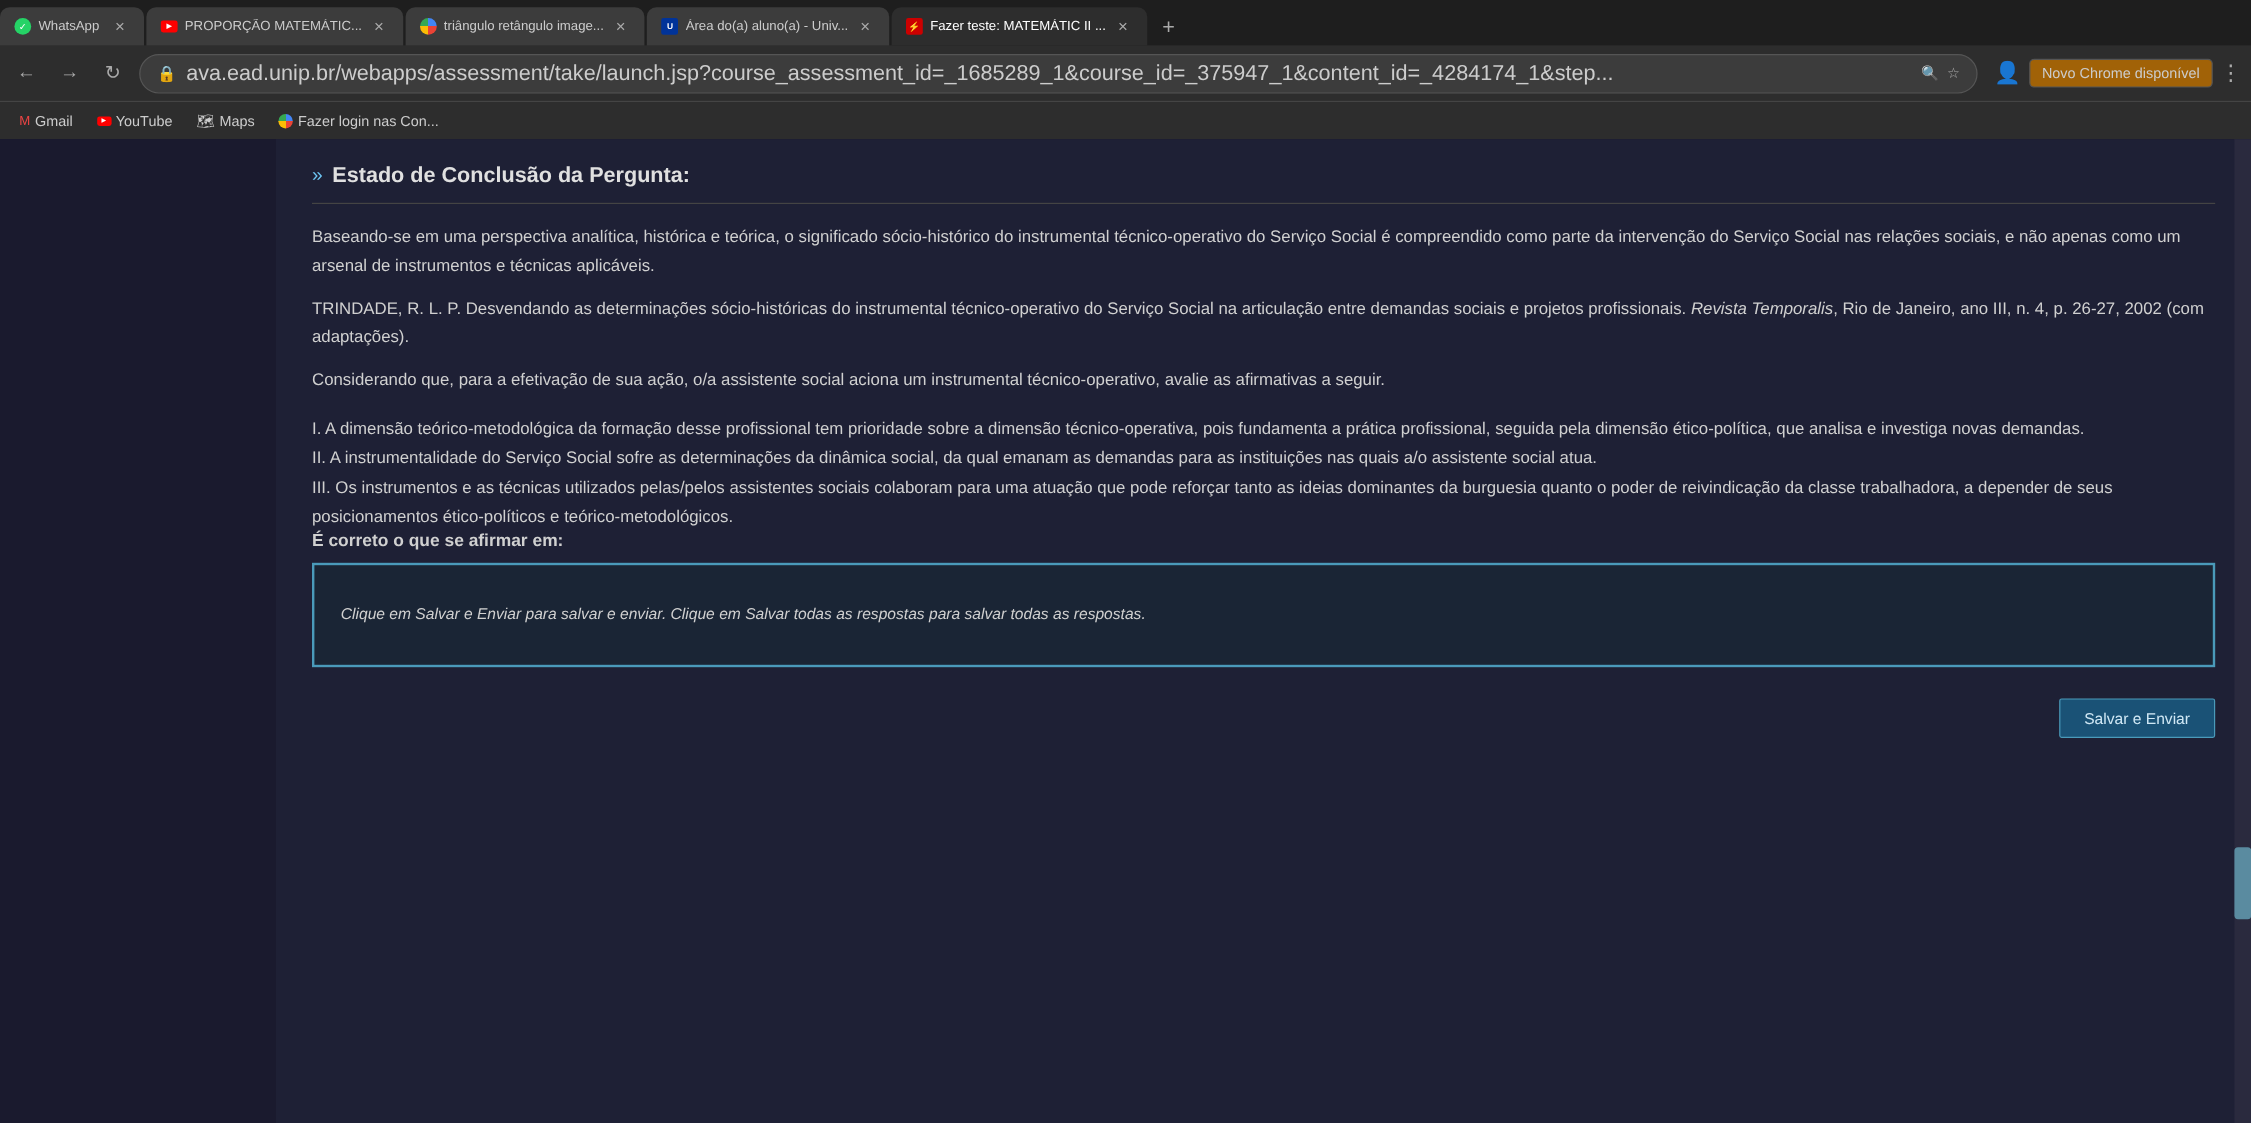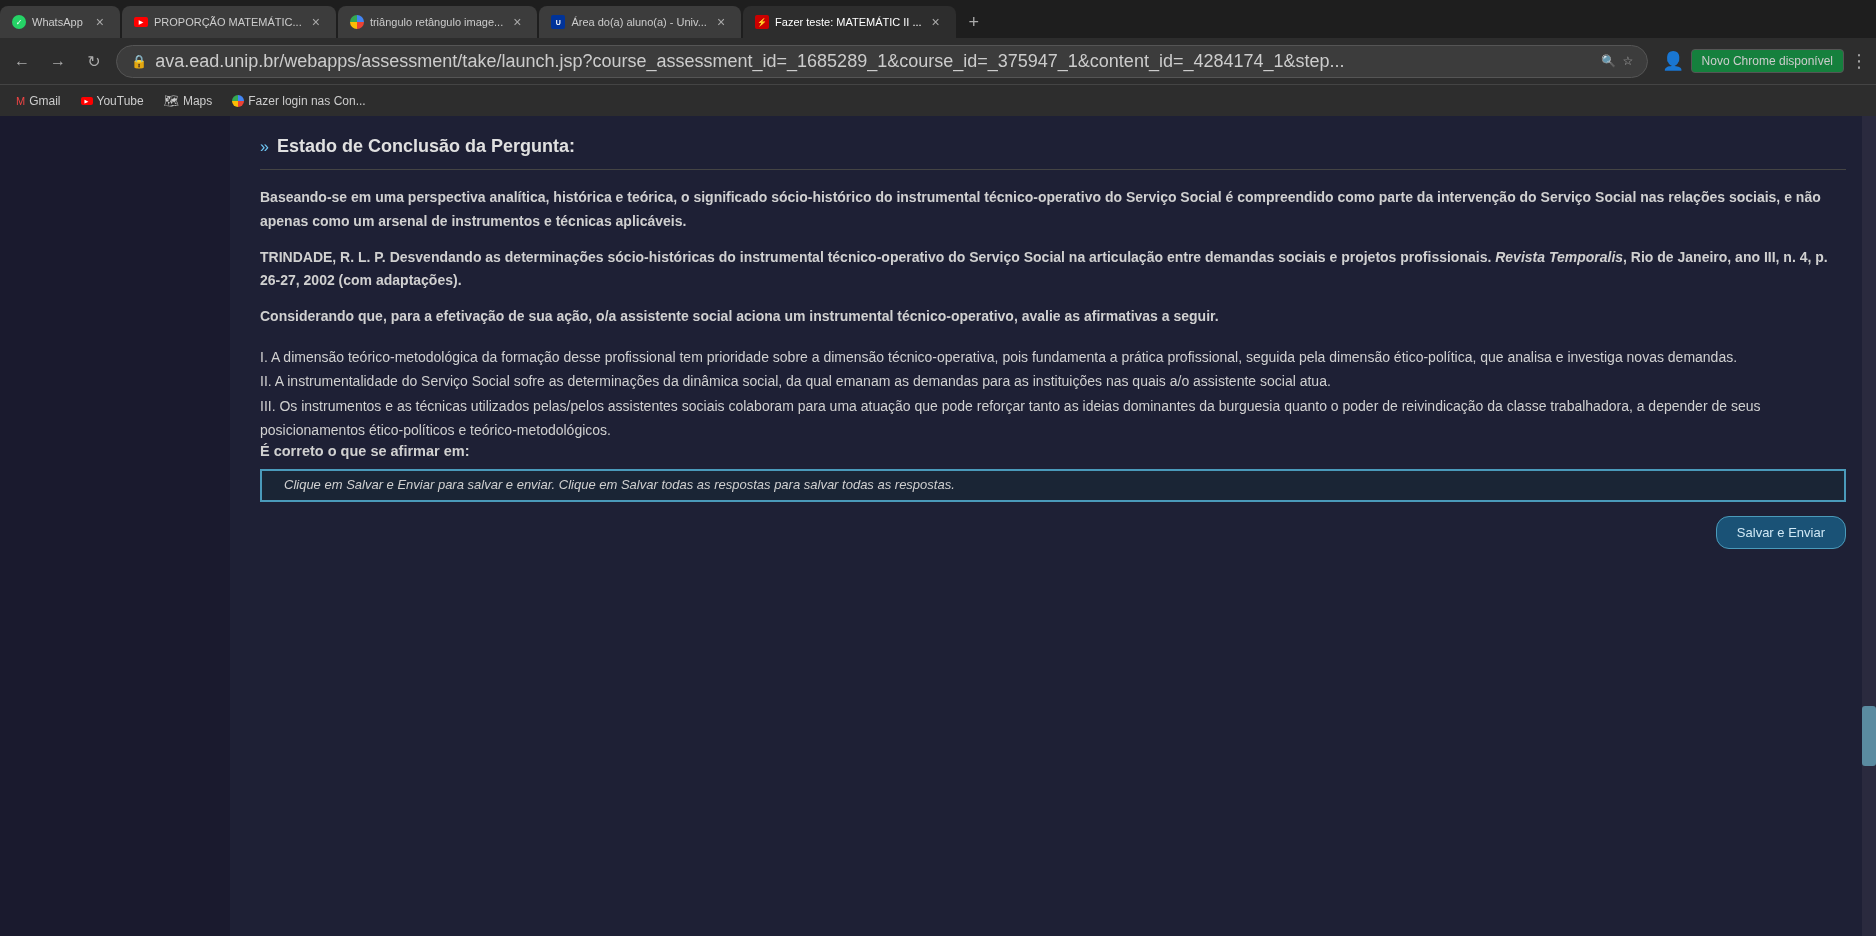--- a/index.html
+++ b/index.html
@@ -119,21 +119,21 @@
     }
 
     .address-icons {
       display: flex;
       align-items: center;
       gap: 6px;
       color: #aaa;
     }
 
     .chrome-notification {
-      background: #15803d;
+      background: #a16207;
       color: #ccc;
       font-size: 12px;
       padding: 4px 10px;
       border-radius: 4px;
       white-space: nowrap;
       border: 1px solid #555;
     }
 
     
     .bookmarks-bar {
@@ -200,21 +200,20 @@
 
     .question-text {
       color: #d0d0d0;
       font-size: 14px;
       line-height: 1.7;
       margin-bottom: 16px;
     }
 
     .question-text p {
       margin-bottom: 12px;
-      font-weight: bold;
     }
 
     .italic {
       font-style: italic;
     }
 
     .statement-block {
       color: #d0d0d0;
       font-size: 14px;
       line-height: 1.75;
@@ -223,21 +222,21 @@
     .question-prompt {
       color: #d0d0d0;
       font-size: 14.5px;
       font-weight: 600;
       margin-bottom: 4px;
     }
 
     .answer-box {
       border: 2px solid #4a9aba;
       background: #1a2535;
-      padding: 4px 22px;
+      padding: 31px 22px;
       margin-top: 10px;
     }
 
     .answer-hint {
       color: #d0d0d0;
       font-size: 13px;
       font-style: italic;
       line-height: 1.6;
     }
 
@@ -417,20 +416,20 @@
       <p>III.  Os instrumentos e as técnicas utilizados pelas/pelos assistentes sociais colaboram para uma atuação que pode reforçar tanto as ideias dominantes da burguesia quanto o poder de reivindicação da classe trabalhadora, a depender de seus posicionamentos ético-políticos e teórico-metodológicos.</p>
     </div>
 
     <div class="question-prompt">É correto o que se afirmar em:</div>
 
     <div class="answer-box">
       <div class="answer-hint">Clique em Salvar e Enviar para salvar e enviar. Clique em Salvar todas as respostas para salvar todas as respostas.</div>
     </div>
 
     <div style="display:flex;justify-content:flex-end;margin-top:14px;">
-      <button style="background:#1a5276;color:#d0e8f5;border:1px solid #4a9aba;padding:8px 20px;font-size:13px;cursor:pointer;border-radius:13px;">Salvar e Enviar</button>
+      <button style="background:#1a5276;color:#d0e8f5;border:1px solid #4a9aba;padding:8px 20px;font-size:13px;cursor:pointer;border-radius:2px;margin-top:12px;">Salvar e Enviar</button>
     </div>
 
     <div class="scrollbar-track">
       <div class="scrollbar-thumb"></div>
     </div>
   </div>
 </div>
 
 </body></html>

